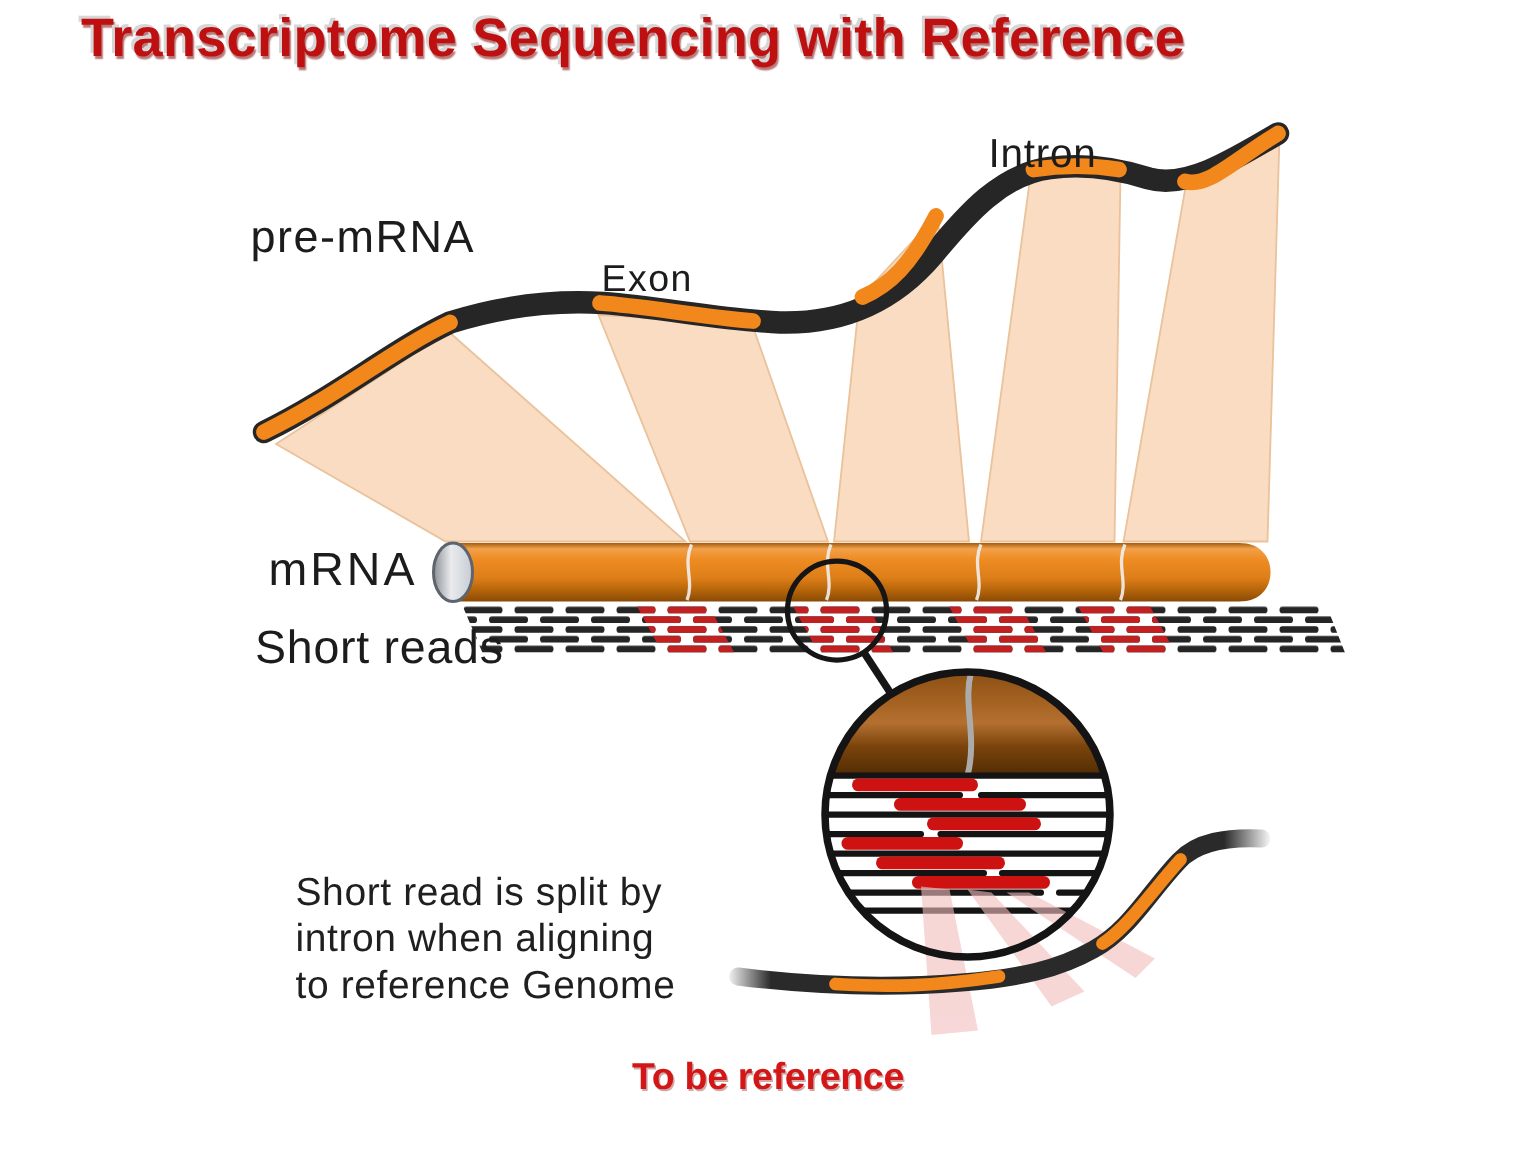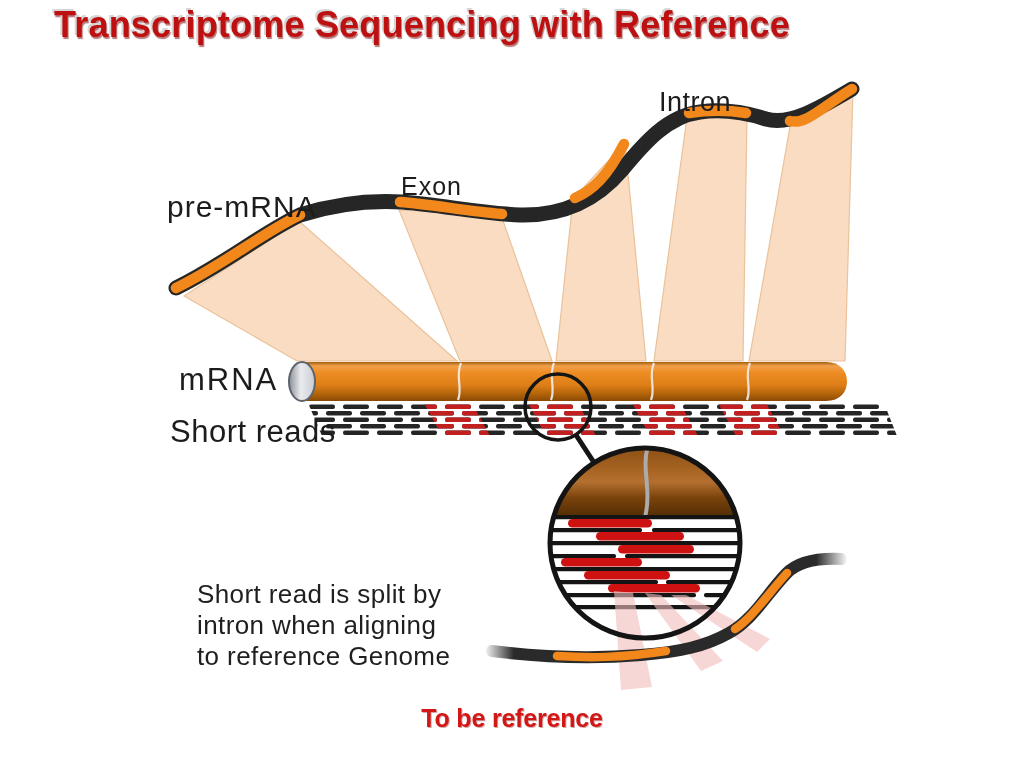--- a/index.html
+++ b/index.html
@@ -9,21 +9,21 @@
   }
   .abs{position:absolute;}
   #title{
     left:34px;top:4px;font-size:36px;font-weight:bold;color:#be1010;
     letter-spacing:0.2px;
     text-shadow:-2px -2px 0 #d6d6d6, 1px 2px 1px rgba(125,8,8,0.55);
     white-space:nowrap;
     margin-left:20px;
   }
   .dlabel{color:#1c1c1c;white-space:nowrap;}
-  #lbl-premrna{left:167px;top:142px;font-size:30px;letter-spacing:1px;margin-top:48px;}
+  #lbl-premrna{left:167px;top:142px;font-size:30px;letter-spacing:1px;}
   #lbl-exon{left:401px;top:172px;font-size:25px;letter-spacing:1px;}
   #lbl-intron{left:659px;top:87px;font-size:27px;letter-spacing:0.5px;}
   #lbl-mrna{left:179px;top:362px;font-size:31px;letter-spacing:2px;}
   #lbl-shortreads{left:170px;top:414px;font-size:31px;letter-spacing:0.5px;}
   #caption{
     left:197px;top:579px;font-size:26px;line-height:31px;color:#1f1f1f;
     white-space:pre-line;letter-spacing:0.4px;
   }
   #footer{
     left:0;top:704px;width:1024px;text-align:center;

